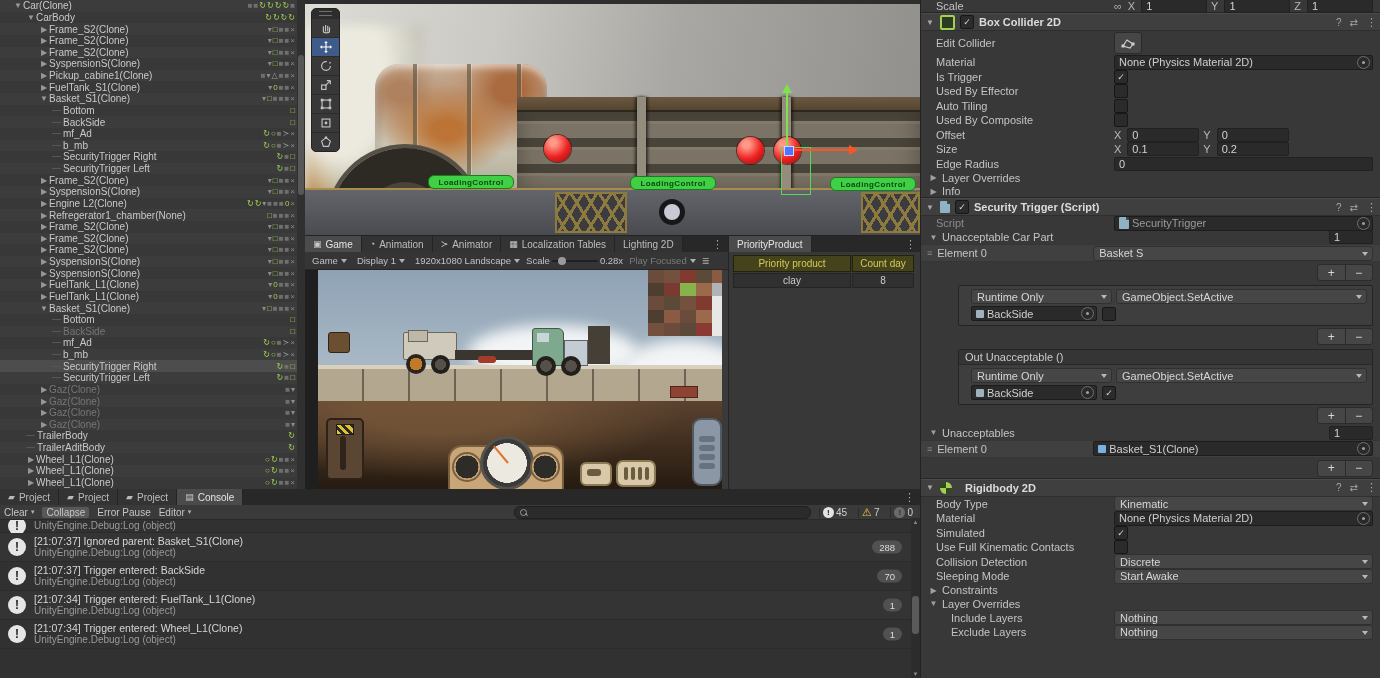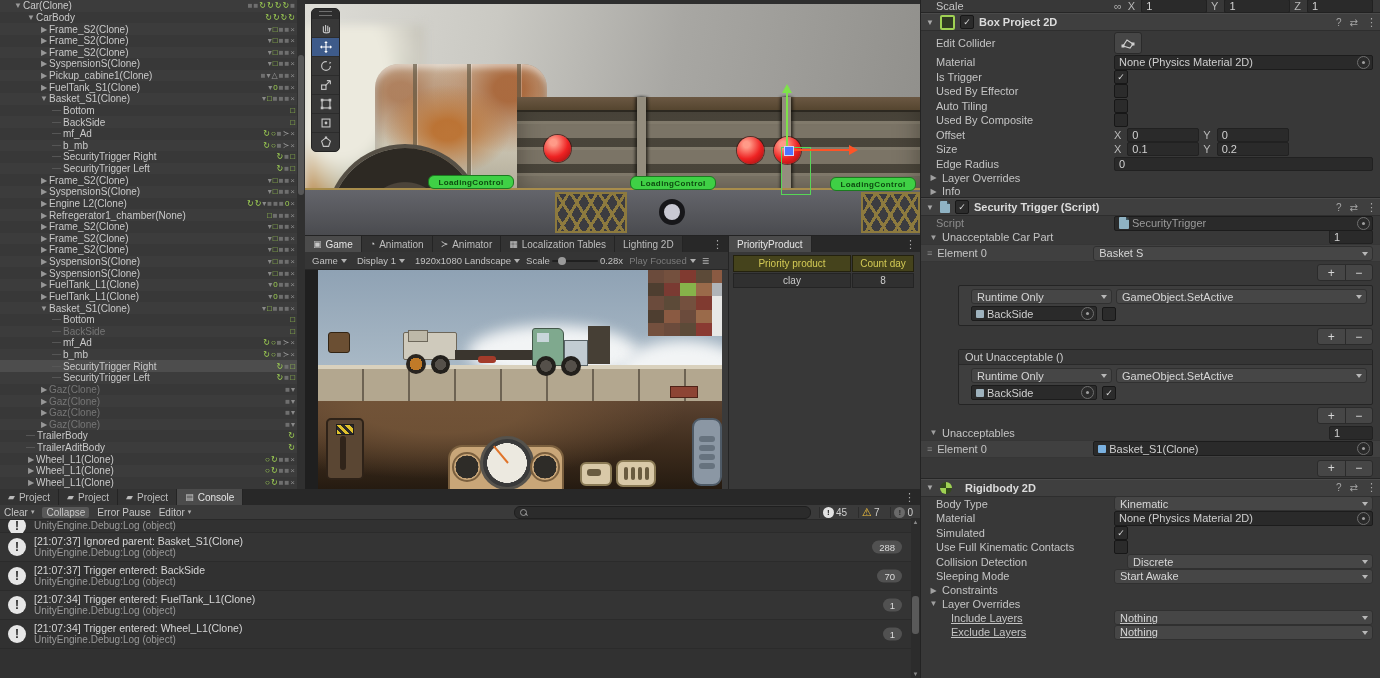--- a/index.html
+++ b/index.html
@@ -158,21 +158,21 @@
   .scripticon::after{content:"";position:absolute;right:0;top:0;border-left:3px solid #3f5660;border-top:3px solid #383838;}
   .cubeicon{width:8px;height:8px;background:#7ab1e0;border-radius:1px;flex:0 0 auto;}
   .goicon{width:8px;height:8px;background:#9eb2bd;border-radius:1px;flex:0 0 auto;}
   .bc-icon{width:11px;height:11px;border:2px solid #9fd153;border-radius:2px;background:#2f3a22;flex:0 0 auto;}
   .rb-icon{width:12px;height:12px;border-radius:50%;background:conic-gradient(#9fd153 0 90deg,#33491c 90deg 180deg,#9fd153 180deg 270deg,#33491c 270deg 360deg);flex:0 0 auto;}
   .helpq{font-size:10px;}
   .presetic{font-size:10px;}
   .kdots{font-size:11px;}
   .editcol-btn{width:26px;height:20px;background:#464646;border:1px solid #2a2a2a;border-radius:3px;display:flex;align-items:center;justify-content:center;}
   .editcol-btn svg{stroke:#cfcfcf;fill:none;stroke-width:1.2;}
-  .indent2{padding-left:30px;text-decoration:underline;}
+  .indent2{padding-left:30px;}
   .divline{height:1px;background:#2b2b2b;}
 </style>
 </head>
 <body>
 
 <div id="hierarchy" class="abs">
   <div id="hier-rows">
       <div class="hrow" style="padding-left: 13px;">
         <span class="arr">▼</span>
         <span class="lbl">Car(Clone)</span>
@@ -951,21 +951,21 @@
           <span>1</span>
         </div>
     </div>
   </div>
   <div class="divline"></div>
 
   <div class="comp-head">
     <span class="fold">▼</span>
     <span class="bc-icon"></span>
     <span class="cb checked"></span>
-    <span class="title">Box Project 2D</span>
+    <span class="title">Box Collider 2D</span>
     <span class="hright">
         <span class="helpq">?</span>
         <span class="presetic">⇄</span>
         <span class="kdots">⋮</span>
       </span>
   </div>
   <div class="irow" style="height:24px;">
     <span class="lab">Edit Collider</span>
     <div class="editcol-btn">
       <svg width="16" height="14" viewBox="0 0 16 14">
@@ -1193,21 +1193,21 @@
       <span class="lab">Simulated</span>
       <span class="cb checked"></span>
     </div>
   <div class="irow">
       <span class="lab">Use Full Kinematic Contacts</span>
       <span class="cb"></span>
     </div>
   <div class="irow">
       <span class="lab">Collision Detection</span>
       <div class="val">
-        <div class="dd" style="flex:1;margin-left:13px;">
+        <div class="dd" style="flex:1;">
           <span>Discrete</span>
         </div>
       </div>
     </div>
   <div class="irow">
       <span class="lab">Sleeping Mode</span>
       <div class="val">
         <div class="dd" style="flex:1;">
           <span>Start Awake</span>
         </div>

